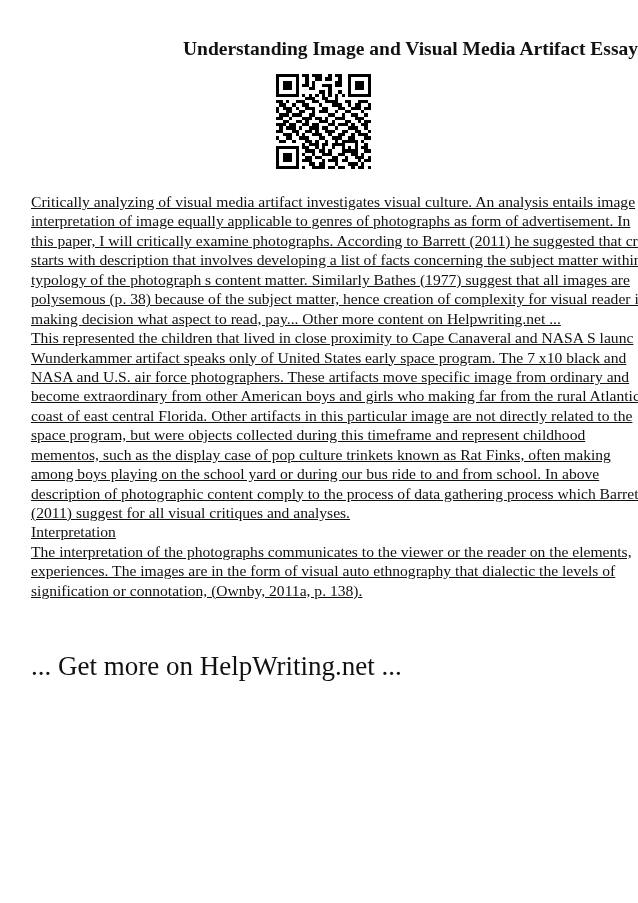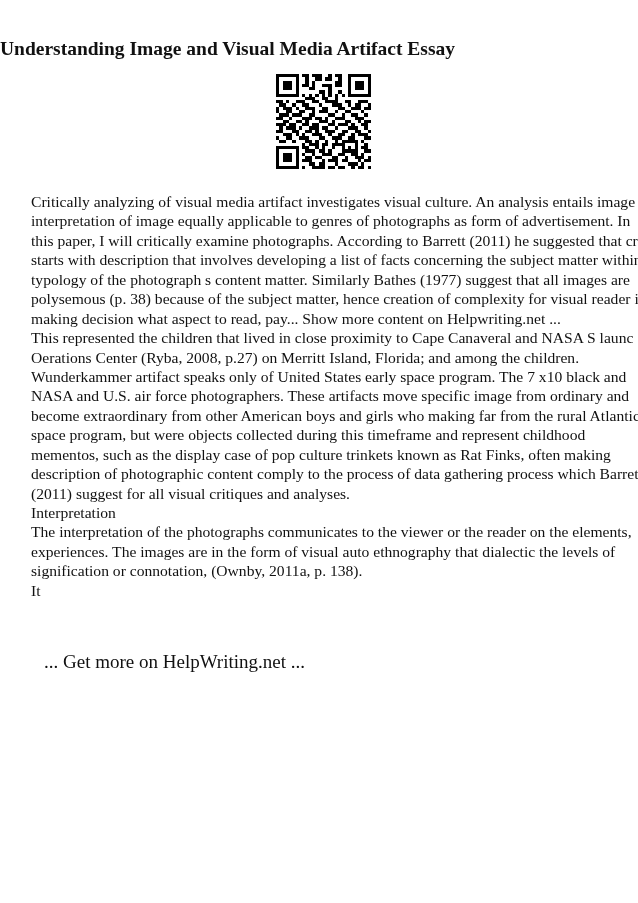--- a/index.html
+++ b/index.html
@@ -13,21 +13,21 @@
       position: relative;
       overflow: hidden;
       font-family: "Liberation Serif", serif;
       color: #111111;
     }
     .title {
       position: absolute;
       top: 38px;
       left: 0;
       width: 638px;
-      text-align: left;
+      text-align: right;
       font-weight: bold;
       font-size: 19.5px;
       letter-spacing: 0px;
       margin: 0;
     }
     .qr {
       position: absolute;
       left: 276px;
       top: 74px;
       width: 95px;
@@ -35,27 +35,28 @@
     }
     .qr svg { display: block; width: 95px; height: 95px; }
     .body-text {
       position: absolute;
       left: 31px;
       top: 192px;
       width: 600px;
       font-size: 15.6px;
       line-height: 19.45px;
       white-space: nowrap;
+      text-decoration: underline;
     }
     .body-text .line { display: block; height: 19.45px; }
     .more {
       position: absolute;
-      left: 44px;
+      left: 31px;
       top: 651px;
-      font-size: 19px;
+      font-size: 27px;
       white-space: nowrap;
     }
   </style>
 </head>
 <body>
 
 <h1 class="title">Understanding Image and Visual Media Artifact Essay</h1>
 
 <div class="qr">
   <svg viewBox="0 0 29 29" shape-rendering="crispEdges" xmlns="http://www.w3.org/2000/svg">
@@ -259,30 +260,30 @@
   </svg>
 </div>
 
 <div class="body-text">
   <span class="line">Critically analyzing of visual media artifact investigates visual culture. An analysis entails image</span>
   <span class="line">interpretation of image equally applicable to genres of photographs as form of advertisement. In</span>
   <span class="line">this paper, I will critically examine photographs. According to Barrett (2011) he suggested that critic</span>
   <span class="line">starts with description that involves developing a list of facts concerning the subject matter within</span>
   <span class="line">typology of the photograph s content matter. Similarly Bathes (1977) suggest that all images are</span>
   <span class="line">polysemous (p. 38) because of the subject matter, hence creation of complexity for visual reader in</span>
-  <span class="line">making decision what aspect to read, pay... Show more content on Helpwriting.net ...</span>
+  <span class="line">making decision what aspect to read, pay... Other more content on Helpwriting.net ...</span>
   <span class="line">This represented the children that lived in close proximity to Cape Canaveral and NASA S launc</span>
-  <span class="line">Oerations Center (Ryba, 2008, p.27) on Merritt Island, Florida; and among the children.</span>
   <span class="line">Wunderkammer artifact speaks only of United States early space program. The 7 x10 black and</span>
   <span class="line">NASA and U.S. air force photographers. These artifacts move specific image from ordinary and</span>
   <span class="line">become extraordinary from other American boys and girls who making far from the rural Atlantic</span>
+  <span class="line">coast of east central Florida. Other artifacts in this particular image are not directly related to the</span>
   <span class="line">space program, but were objects collected during this timeframe and represent childhood</span>
   <span class="line">mementos, such as the display case of pop culture trinkets known as Rat Finks, often making</span>
+  <span class="line">among boys playing on the school yard or during our bus ride to and from school. In above</span>
   <span class="line">description of photographic content comply to the process of data gathering process which Barrett</span>
   <span class="line">(2011) suggest for all visual critiques and analyses.</span>
   <span class="line">Interpretation</span>
   <span class="line">The interpretation of the photographs communicates to the viewer or the reader on the elements,</span>
   <span class="line">experiences. The images are in the form of visual auto ethnography that dialectic the levels of</span>
   <span class="line">signification or connotation, (Ownby, 2011a, p. 138).</span>
-  <span class="line">It</span>
 </div>
 
 <div class="more">... Get more on HelpWriting.net ...</div>
 
 </body></html>

